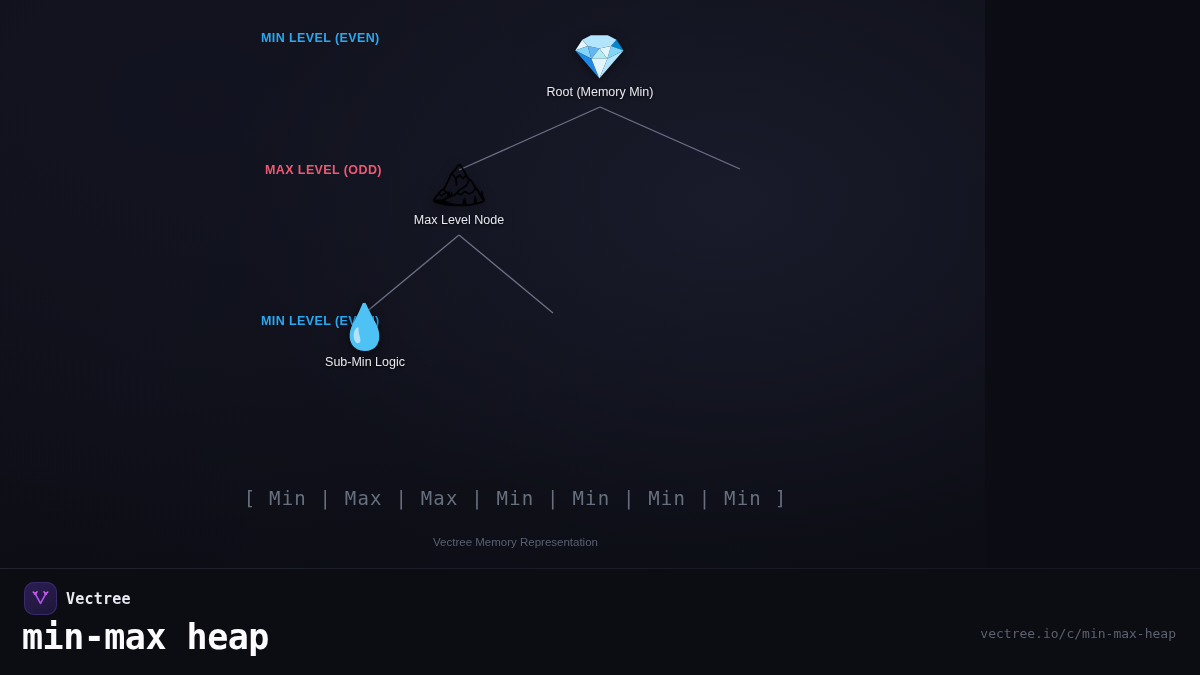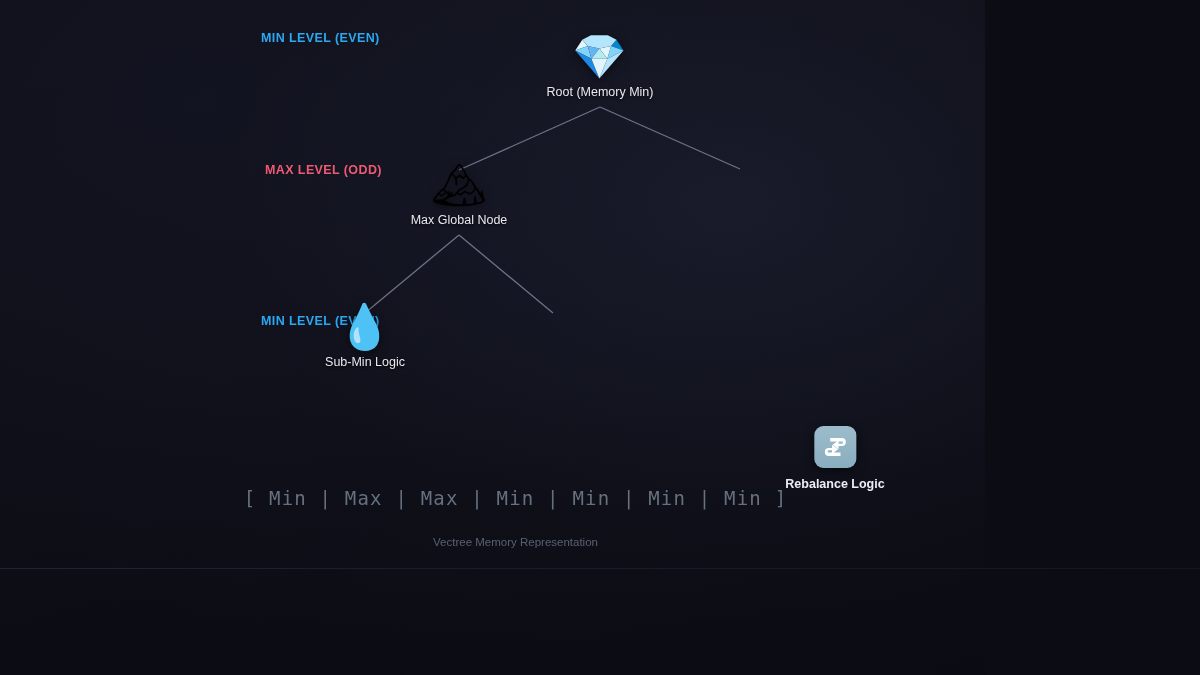--- a/index.html
+++ b/index.html
@@ -166,39 +166,48 @@
         <div class="level-tag max" style="left: 265px; top: 163px;">MAX LEVEL (ODD)</div>
         <div class="level-tag min" style="left: 261px; top: 314px;">MIN LEVEL (EVEN)</div>
       </div>
     <div id="nodes">
         <div class="node" style="left: 600px; top: 32px;">
           <div class="glyph">💎</div>
           <div class="caption">Root (Memory Min)</div>
         </div>
         <div class="node" style="left: 459px; top: 160px;">
           <div class="glyph">🏔</div>
-          <div class="caption">Max Global Node</div>
+          <div class="caption">Max Level Node</div>
         </div>
         <div class="node" style="left: 365px; top: 302px;">
           <div class="glyph">💧</div>
           <div class="caption">Sub-Min Logic</div>
         </div>
       </div>
 
-    <div class="op-node" id="op-node" style="left: 835px; top: 426px;">
-      <div class="op-tile">
-        <svg width="30" height="30" viewBox="0 0 32 32" aria-hidden="true">
-          <path d="M10.5 7.5 H23 a4.2 4.2 0 0 1 0 8.4 H19.5 v3.6 l-6.4-4.8 6.4-4.8 v3.6 H23 a1.2 1.2 0 0 0 0-2.4 H10.5 Z" fill="#ffffff" transform="translate(0,-1)"></path>
-          <path d="M21.5 24.5 H9 a4.2 4.2 0 0 1 0-8.4 h3.5 v-3.6 l6.4 4.8 -6.4 4.8 v-3.6 H9 a1.2 1.2 0 0 0 0 2.4 h12.5 Z" fill="#ffffff" transform="translate(0,1)"></path>
-        </svg>
-      </div>
-      <div class="op-label">Rebalance Logic</div>
-    </div>
   </div>
 
   <div id="memory" style="top: 487px; margin-left: 46px;">
     <div class="cells" id="mem-cells"><span>[ </span><span>Min</span><span> | </span><span>Max</span><span> | </span><span>Max</span><span> | </span><span>Min</span><span> | </span><span>Min</span><span> | </span><span>Min</span><span> | </span><span>Min</span><span> </span><span>]</span></div>
     <div class="memcap">Vectree Memory Representation</div>
   </div>
 
   <div id="footer-rule"></div>
+  <div id="footer">
+
+    <div id="brand">
+      <div id="brand-mark">
+        <svg width="21" height="21" viewBox="0 0 24 24" aria-hidden="true">
+          <path d="M6 6.8 L12 17.6 L18 6.8" fill="none" stroke="#b44ef0" stroke-width="1.9" stroke-linecap="round" stroke-linejoin="round"></path>
+          <path d="M6 6.8 L3.6 4.6 M6 6.8 L8.1 4.3 M18 6.8 L20.4 4.6 M18 6.8 L15.9 4.3" fill="none" stroke="#d86bf5" stroke-width="1.5" stroke-linecap="round"></path>
+          <circle cx="6" cy="6.6" r="1.7" fill="#c857f2"></circle>
+          <circle cx="18" cy="6.6" r="1.7" fill="#c857f2"></circle>
+        </svg>
+      </div>
+      <div id="brand-name">Vectree</div>
+    </div>
+
+    <div id="page-title">min-max heap</div>
+
+    <div id="perma">vectree.io/c/min-max-heap</div>
+  </div>
 
 </div>
 
 </body></html>

